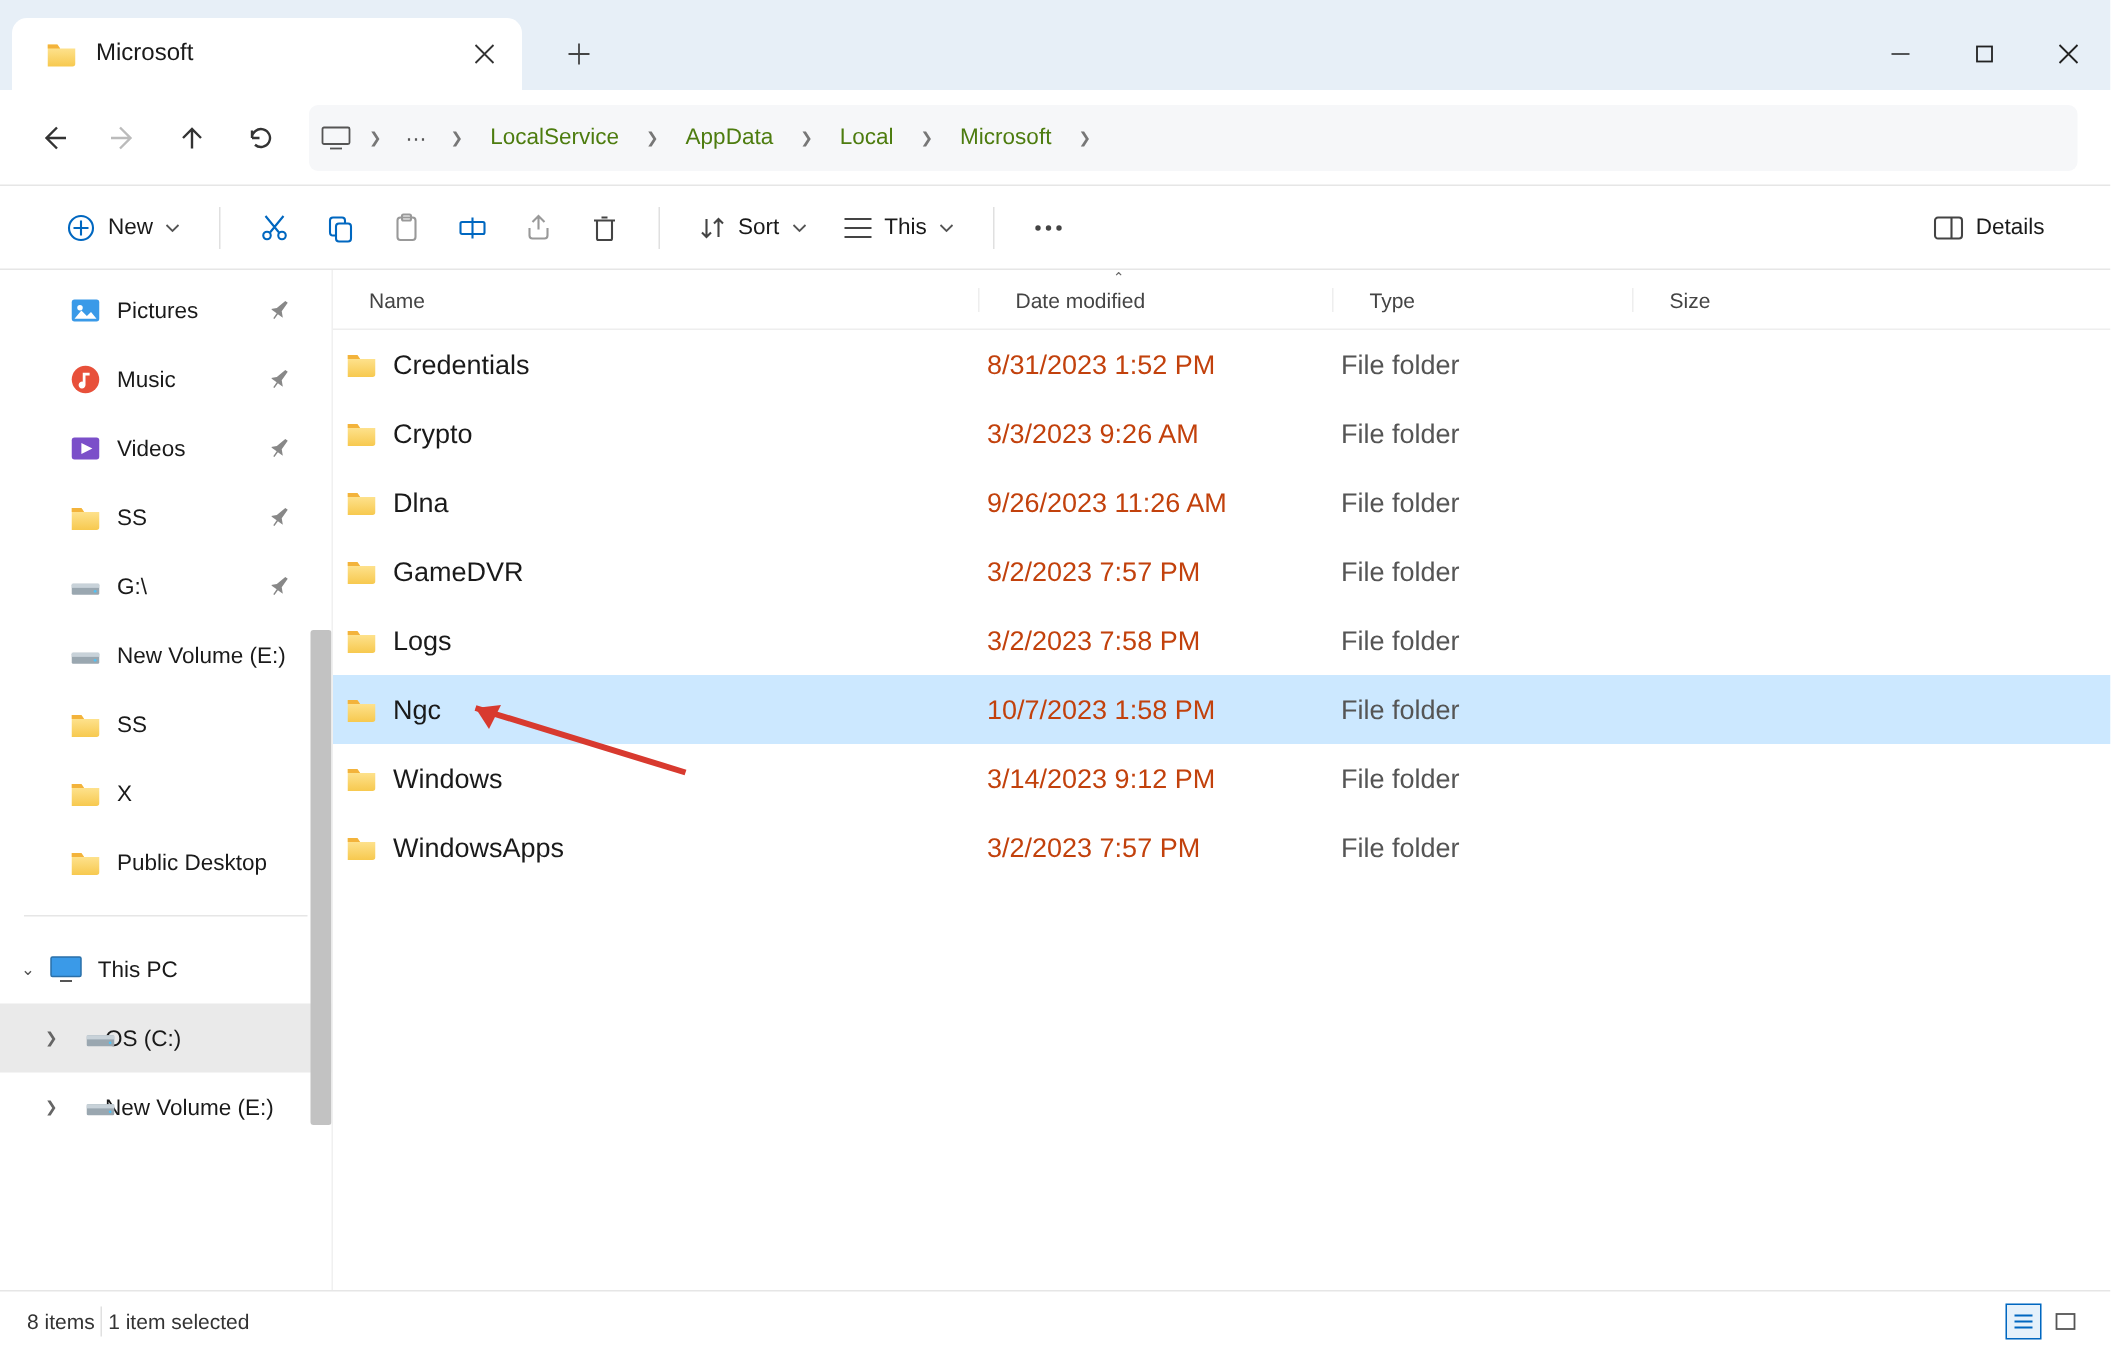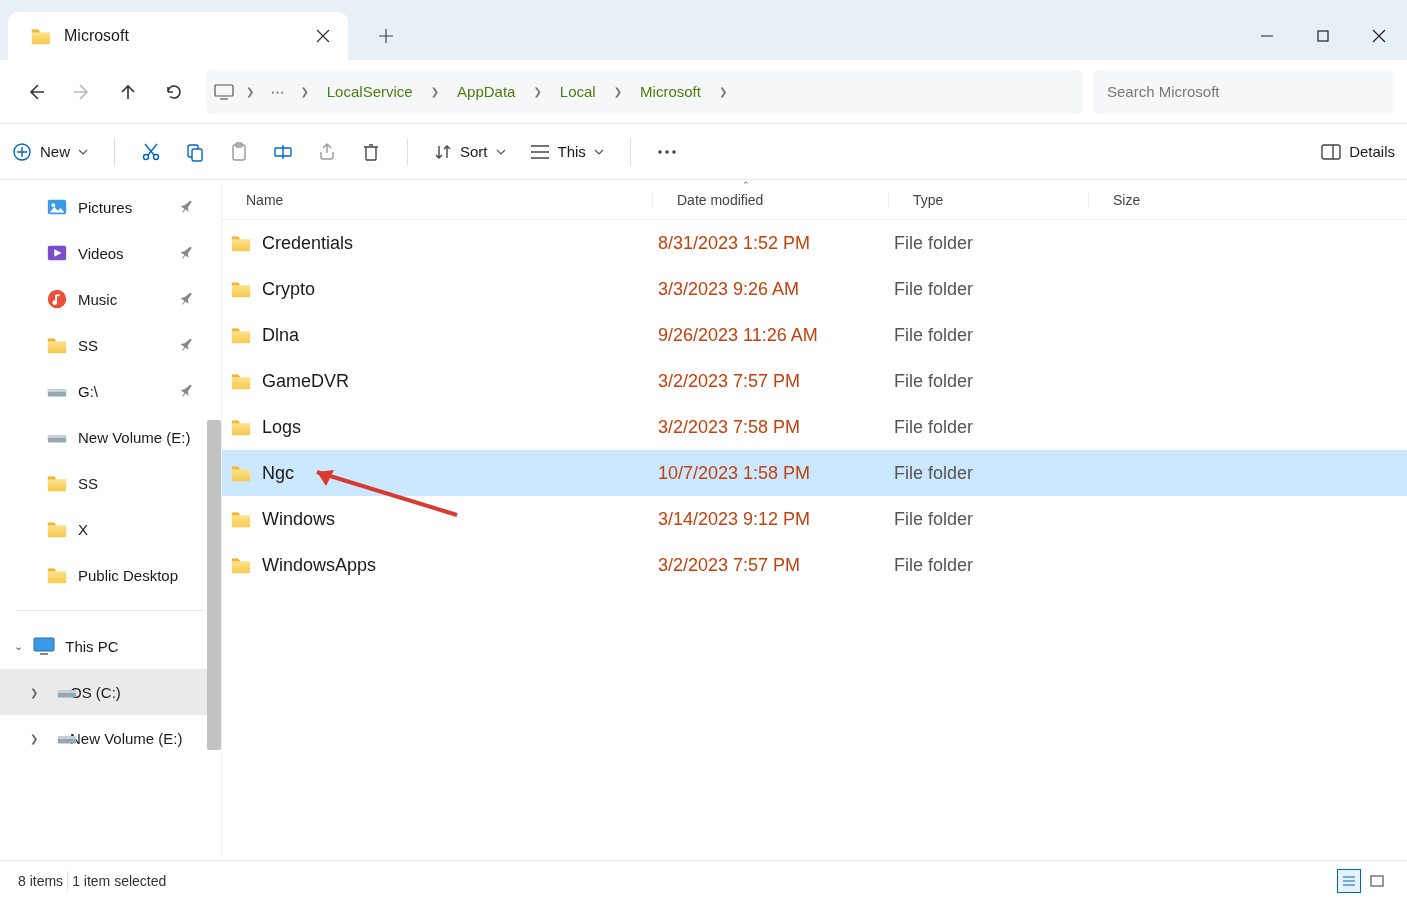--- a/index.html
+++ b/index.html
@@ -18,21 +18,21 @@
 
 .navbar { height: 64px; display: flex; align-items: center; padding: 0 14px; gap: 2px; border-bottom: 1px solid #e6e6e6; }
 .nav-btn { width: 44px; height: 40px; display: flex; align-items: center; justify-content: center; border-radius: 4px; color: #333; }
 .nav-btn.disabled { color: #b8b8b8; }
 .address { flex: 1; height: 44px; background: #f6f7f9; border-radius: 6px; display: flex; align-items: center; padding: 0 8px; gap: 4px; margin: 0 8px; }
 .address .sep { color: #777; font-size: 10px; padding: 0 8px; }
 .crumb { font-size: 15px; padding: 4px 6px; color: #4d7c0f; }
 .search { width: 300px; height: 44px; background: #f6f7f9; border-radius: 6px; display: flex; align-items: center; padding: 0 14px; color: #777; font-size: 15px; }
 
 
-.toolbar { height: 56px; display: flex; align-items: center; padding: 0 4px; gap: 8px; border-bottom: 1px solid #e6e6e6; }
+.toolbar { height: 56px; display: flex; align-items: center; padding: 0 36px; gap: 8px; border-bottom: 1px solid #e6e6e6; }
 .tool-btn { display: flex; align-items: center; gap: 8px; height: 36px; padding: 0 8px; border-radius: 4px; font-size: 15px; }
 .tool-sep { width: 1px; height: 28px; background: #e0e0e0; margin: 0 10px; }
 .tool-icon { color: #0067c0; }
 .tool-icon.gray { color: #888; }
 .toolbar .spacer { flex: 1; }
 
 
 .main { display: flex; height: calc(900px - 60px - 64px - 56px - 40px); }
 .sidebar { width: 222px; overflow-y: auto; border-right: 1px solid #f0f0f0; padding-top: 4px; position: relative; }
 .sb-scroll { position: absolute; right: 0; top: 240px; width: 14px; height: 330px; background: #c2c2c2; border-radius: 2px; }
@@ -154,23 +154,20 @@
     <span class="sep">❯</span>
     <span class="crumb">LocalService</span>
     <span class="sep">❯</span>
     <span class="crumb">AppData</span>
     <span class="sep">❯</span>
     <span class="crumb">Local</span>
     <span class="sep">❯</span>
     <span class="crumb">Microsoft</span>
     <span class="sep">❯</span>
   </div>
-  <div class="search">
-    <span>Search Microsoft</span>
-  </div>
 </div>
 
 <div class="toolbar">
   <div class="tool-btn">
     <svg width="20" height="20" class="tool-icon" viewBox="0 0 20 20">
         <circle cx="10" cy="10" r="8" fill="none" stroke="#0067c0" stroke-width="1.4"></circle>
         <path stroke="#0067c0" stroke-width="1.4" d="M10 5v10M5 10h10"></path>
       </svg>
     <span>New</span>
     <svg width="10" height="6">
@@ -261,36 +258,36 @@
           </svg>
           <span class="lbl">Pictures</span>
           <span class="pin">
             <svg width="12" height="14" viewBox="0 0 12 14">
               <path fill="#888" d="M5 0h2v7l3 3H6v4H5v-4H0l3-3z" transform="rotate(35 6 7)"></path>
             </svg>
           </span>
         </div>
         <div class="sb-item">
           <svg class="ico" viewBox="0 0 24 24">
-            <rect x="2" y="4" width="20" height="16" rx="2" fill="#7b4fc9"></rect>
-            <path fill="#fff" d="M9 8l8 4-8 4z"></path>
-          </svg>
-          <span class="lbl">Videos</span>
+            <circle cx="12" cy="12" r="10" fill="#e8503a"></circle>
+            <path fill="#fff" d="M10 7h5v2h-3v7a2.5 2.5 0 1 1-2-2.45z"></path>
+          </svg>
+          <span class="lbl">Music</span>
           <span class="pin">
             <svg width="12" height="14" viewBox="0 0 12 14">
               <path fill="#888" d="M5 0h2v7l3 3H6v4H5v-4H0l3-3z" transform="rotate(35 6 7)"></path>
             </svg>
           </span>
         </div>
         <div class="sb-item">
           <svg class="ico" viewBox="0 0 24 24">
-            <circle cx="12" cy="12" r="10" fill="#e8503a"></circle>
-            <path fill="#fff" d="M10 7h5v2h-3v7a2.5 2.5 0 1 1-2-2.45z"></path>
-          </svg>
-          <span class="lbl">Music</span>
+            <rect x="2" y="4" width="20" height="16" rx="2" fill="#7b4fc9"></rect>
+            <path fill="#fff" d="M9 8l8 4-8 4z"></path>
+          </svg>
+          <span class="lbl">Videos</span>
           <span class="pin">
             <svg width="12" height="14" viewBox="0 0 12 14">
               <path fill="#888" d="M5 0h2v7l3 3H6v4H5v-4H0l3-3z" transform="rotate(35 6 7)"></path>
             </svg>
           </span>
         </div>
         <div class="sb-item">
           <svg class="ico" viewBox="0 0 24 24">
             <path fill="url(#fg)" d="M2 5h7l2 3h11v11a2 2 0 0 1-2 2H2z"></path>
             <path fill="#f3b33b" d="M2 5h7l2 3H2z"></path>

